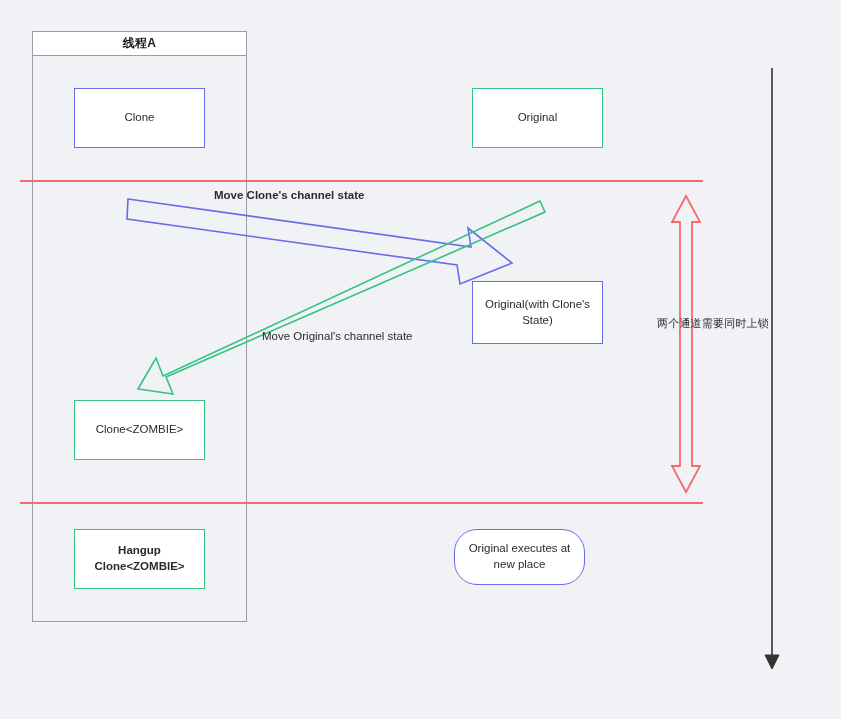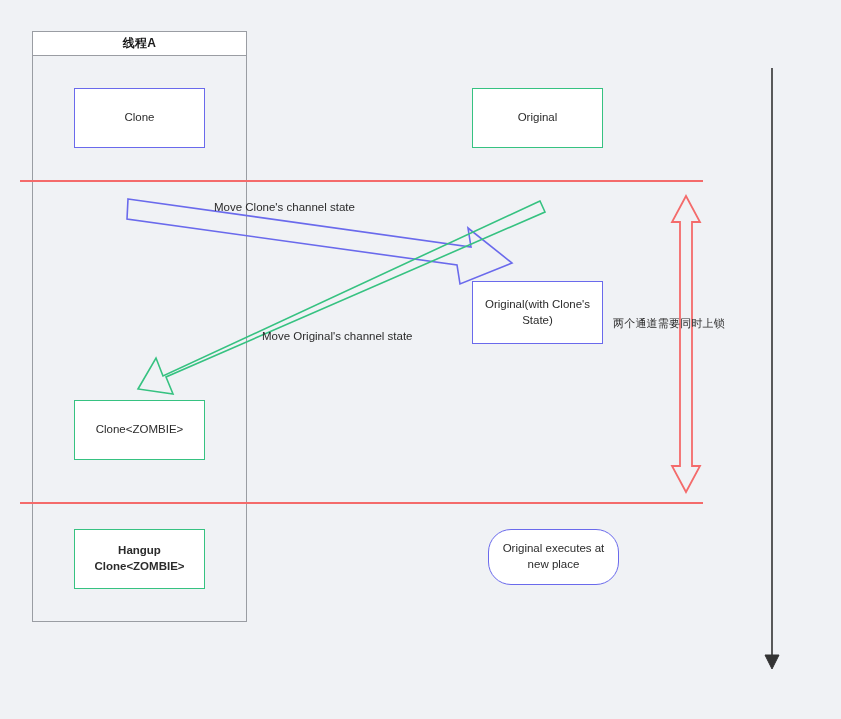--- a/index.html
+++ b/index.html
@@ -64,20 +64,21 @@
     color: #2b2b2b;
     white-space: nowrap;
     background: transparent;
   }
   .note-label {
     position: absolute;
     font-size: 11px;
     color: #2b2b2b;
     white-space: nowrap;
     letter-spacing: 0.2px;
+    margin-left: 44px;
   }
   svg.overlay {
     position: absolute;
     left: 0;
     top: 0;
     width: 841px;
     height: 719px;
     pointer-events: none;
   }
   svg.overlay * { pointer-events: auto; }
@@ -99,21 +100,21 @@
   <div class="node blue" style="left:472px; top:281px; width:131px; height:63px;">Original(with Clone's
 State)</div>
 
   <div class="node green" style="left:472px; top:88px; width:131px; height:60px;">Original</div>
 
   <div class="node green" style="left:74px; top:400px; width:131px; height:60px;">Clone&lt;ZOMBIE&gt;</div>
 
   <div class="node green" style="left:74px; top:529px; width:131px; height:60px;font-weight:bold;">Hangup
 Clone&lt;ZOMBIE&gt;</div>
 
-  <div class="node blue" style="left:488px; top:529px; width:131px; height:56px;border-radius:23px;">Original executes at
+  <div class="node blue" style="left:454px; top:529px; width:131px; height:56px;border-radius:23px;">Original executes at
 new place</div>
 
   <svg class="overlay" viewBox="0 0 841 719">
 
     <line x1="20" y1="181" x2="703" y2="181" stroke="#f46b6b" stroke-width="1.8"></line>
     <line x1="20" y1="503" x2="703" y2="503" stroke="#f46b6b" stroke-width="1.8"></line>
 
     <path fill="none" stroke="#6a6aec" stroke-width="1.6" stroke-linejoin="miter" d="M 128,199
              L 471,247
              L 468,228
@@ -141,19 +142,19 @@
              L 672,466
              L 680,466
              L 680,222
              L 672,222
              Z"></path>
 
     <line x1="772" y1="68" x2="772" y2="660" stroke="#333333" stroke-width="1.6"></line>
     <path fill="#333333" stroke="#333333" stroke-width="1" d="M 765,655 L 779,655 L 772,669 Z"></path>
   </svg>
 
-  <div class="edge-label" style="left:214px; top:201px;">Move Clone's channel state</div>
+  <div class="edge-label" style="left:214px; top:189px;font-weight:bold;">Move Clone's channel state</div>
 
   <div class="edge-label" style="left:262px; top:330px;">Move Original's channel state</div>
 
   <div class="note-label" style="left:613px; top:316px;">两个通道需要同时上锁</div>
 
 </div>
 
 </body></html>

